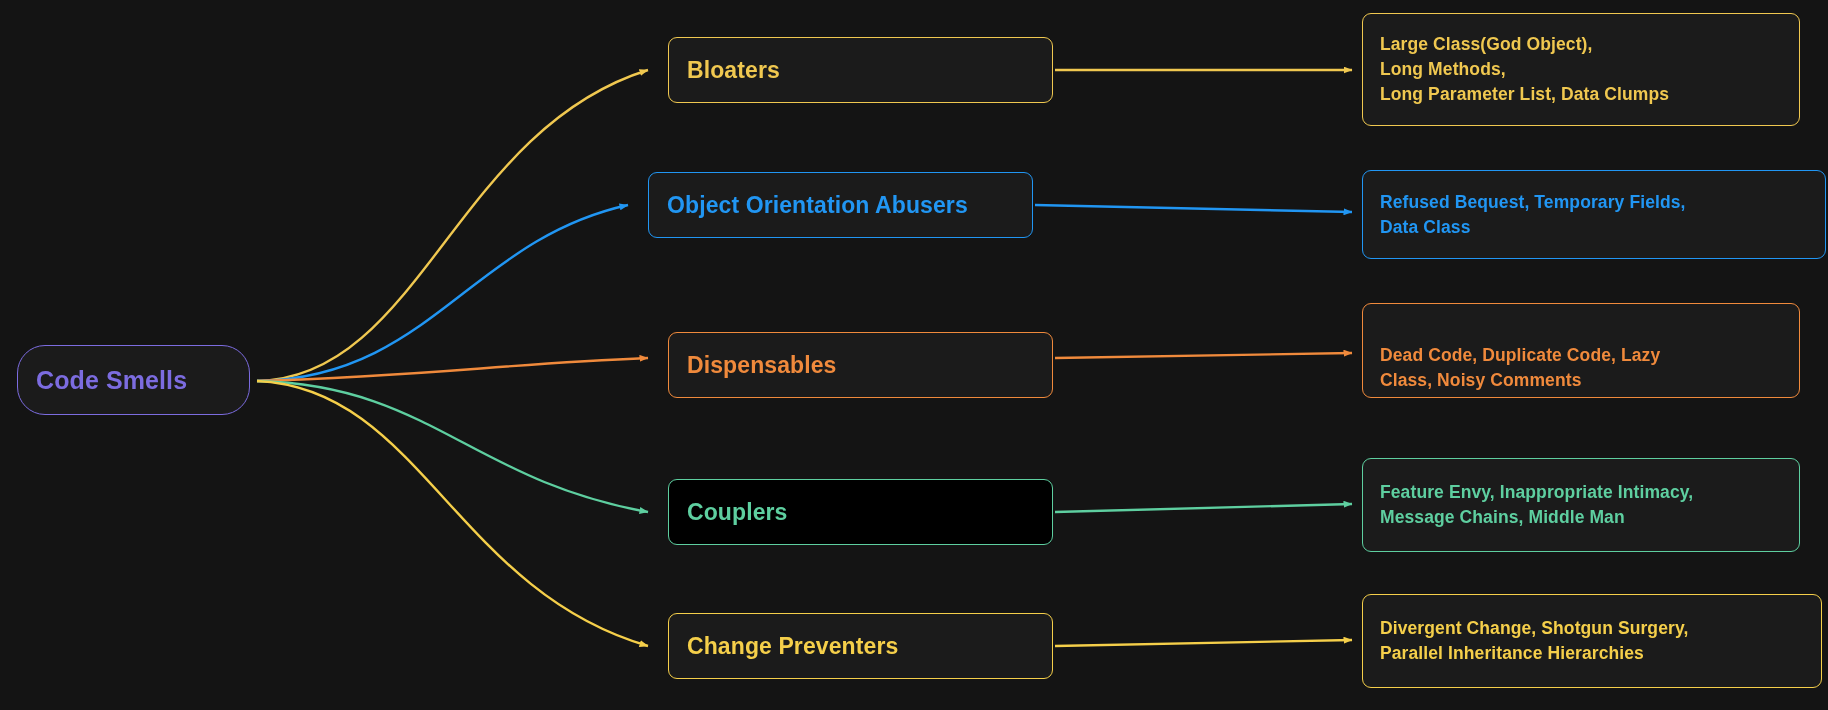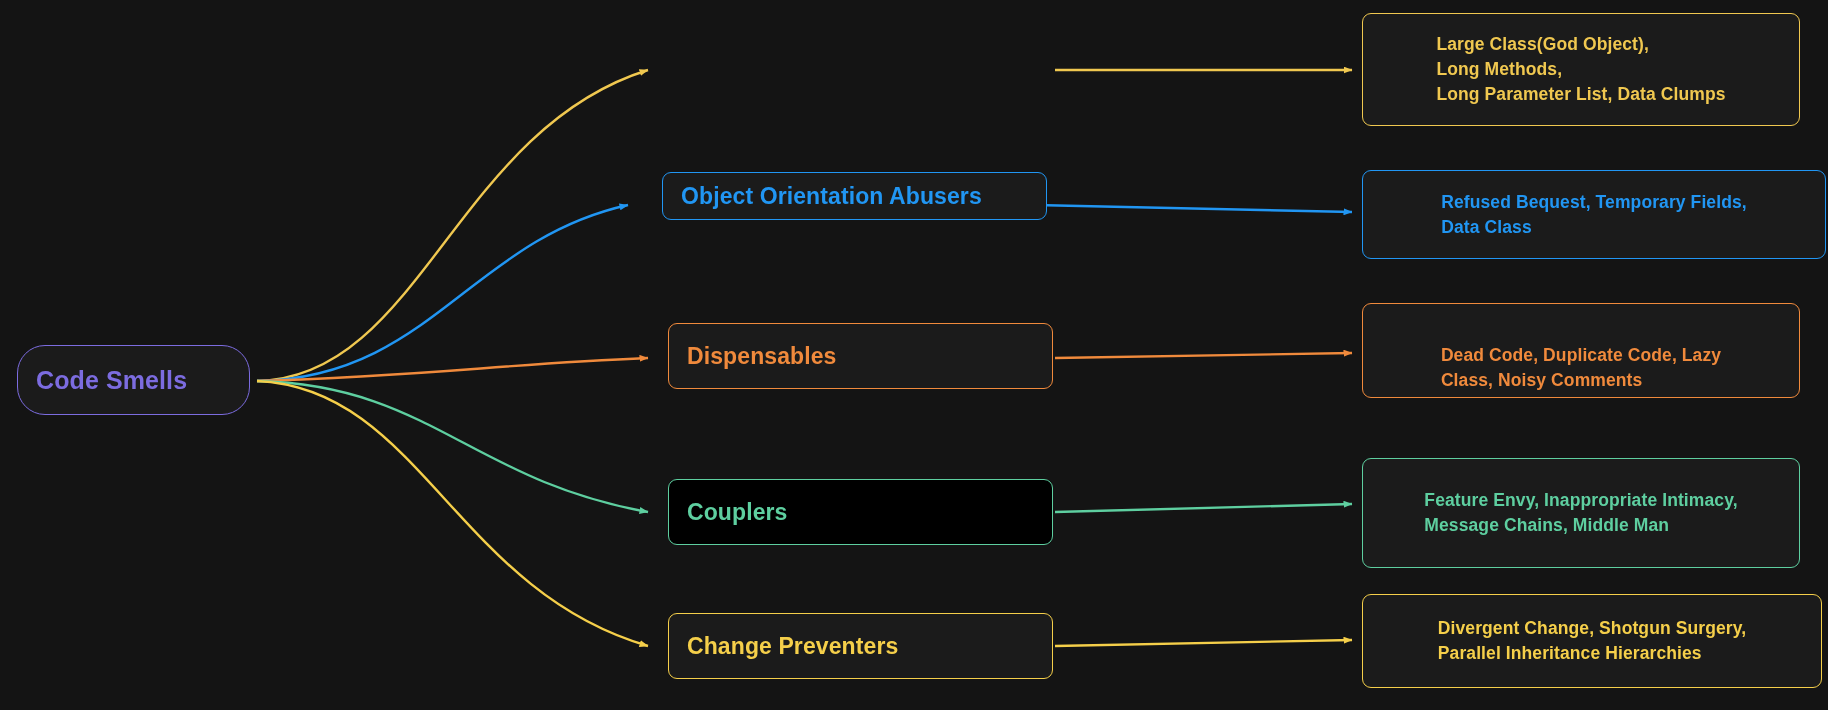--- a/index.html
+++ b/index.html
@@ -51,21 +51,20 @@
   }
   .root .label {
     font-size: 25px;
   }
   .branch .label {
     font-size: 23px;
   }
   .leaf {
     align-items: center;
     padding: 0 17px;
-    justify-content: center;
   }
   .leaf .label {
     font-size: 17.5px;
     line-height: 1.42;
   }
 </style>
 </head>
 <body style="background: rgb(20, 20, 20);">
 
 <div id="canvas" style="background: rgb(20, 20, 20);">
@@ -99,26 +98,29 @@
     <path d="M1035,205 L1352,212" fill="none" stroke="#2196f3" stroke-width="2.4" marker-end="url(#ah1)"></path>
     <path d="M1055,358 L1352,353" fill="none" stroke="#f08a3c" stroke-width="2.4" marker-end="url(#ah2)"></path>
     <path d="M1055,512 L1352,504" fill="none" stroke="#5ecfa0" stroke-width="2.4" marker-end="url(#ah3)"></path>
     <path d="M1055,646 L1352,640" fill="none" stroke="#f5cf4a" stroke-width="2.4" marker-end="url(#ah4)"></path>
   </svg>
 
   <div class="node root" style="left: 17px; top: 345px; width: 233px; height: 70px; border-color: rgb(124, 108, 224); background: rgb(27, 27, 27); border-radius: 28px;">
     <span class="label" style="color: rgb(124, 108, 224);">Code Smells</span>
   </div>
 
+  <div class="node branch" style="left: 668px; top: 37px; width: 385px; height: 66px; border-color: rgb(240, 200, 80); background: rgb(27, 27, 27);">
+    <span class="label" style="color: rgb(240, 200, 80);">Bloaters</span>
+  </div>
 
-  <div class="node branch" style="left: 662px; top: 172px; width: 385px; height: 48px; border-color: rgb(33, 150, 243); background: rgb(27, 27, 27);">
+  <div class="node branch" style="left: 648px; top: 172px; width: 385px; height: 66px; border-color: rgb(33, 150, 243); background: rgb(27, 27, 27);">
     <span class="label" style="color: rgb(33, 150, 243);">Object Orientation Abusers</span>
   </div>
 
-  <div class="node branch" style="left: 668px; top: 323px; width: 385px; height: 66px; border-color: rgb(240, 138, 60); background: rgb(27, 27, 27);">
+  <div class="node branch" style="left: 668px; top: 332px; width: 385px; height: 66px; border-color: rgb(240, 138, 60); background: rgb(27, 27, 27);">
     <span class="label" style="color: rgb(240, 138, 60);">Dispensables</span>
   </div>
 
   <div class="node branch" style="left: 668px; top: 479px; width: 385px; height: 66px; border-color: rgb(94, 207, 160); background: #000000;">
     <span class="label" style="color: rgb(94, 207, 160);">Couplers</span>
   </div>
 
   <div class="node branch" style="left: 668px; top: 613px; width: 385px; height: 66px; border-color: rgb(245, 207, 74); background: rgb(27, 27, 27);">
     <span class="label" style="color: rgb(245, 207, 74);">Change Preventers</span>
   </div>
@@ -132,21 +134,21 @@
   <div class="node leaf" style="left: 1362px; top: 170px; width: 464px; height: 89px; border-color: rgb(33, 150, 243); background: rgb(27, 27, 27);">
     <span class="label" style="color: rgb(33, 150, 243);">Refused Bequest, Temporary Fields,
 Data Class</span>
   </div>
 
   <div class="node leaf" style="left: 1362px; top: 303px; width: 438px; height: 95px; border-color: rgb(240, 138, 60); background: rgb(27, 27, 27);">
     <span class="label" style="color: rgb(240, 138, 60); margin-top: 34px;">Dead Code, Duplicate Code, Lazy
 Class, Noisy Comments</span>
   </div>
 
-  <div class="node leaf" style="left: 1362px; top: 458px; width: 438px; height: 110px; border-color: rgb(94, 207, 160); background: rgb(27, 27, 27);">
+  <div class="node leaf" style="left: 1362px; top: 458px; width: 438px; height: 94px; border-color: rgb(94, 207, 160); background: rgb(27, 27, 27);">
     <span class="label" style="color: rgb(94, 207, 160);">Feature Envy, Inappropriate Intimacy,
 Message Chains, Middle Man</span>
   </div>
 
   <div class="node leaf" style="left: 1362px; top: 594px; width: 460px; height: 94px; border-color: rgb(245, 207, 74); background: rgb(27, 27, 27);">
     <span class="label" style="color: rgb(245, 207, 74);">Divergent Change, Shotgun Surgery,
 Parallel Inheritance Hierarchies</span>
   </div>
 
 </div>

